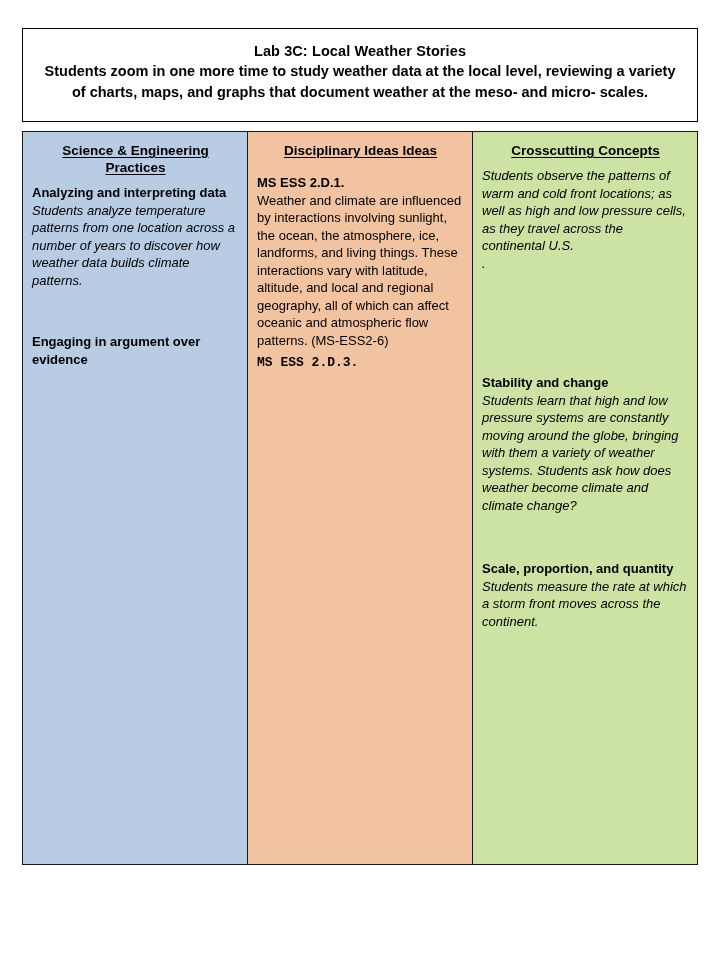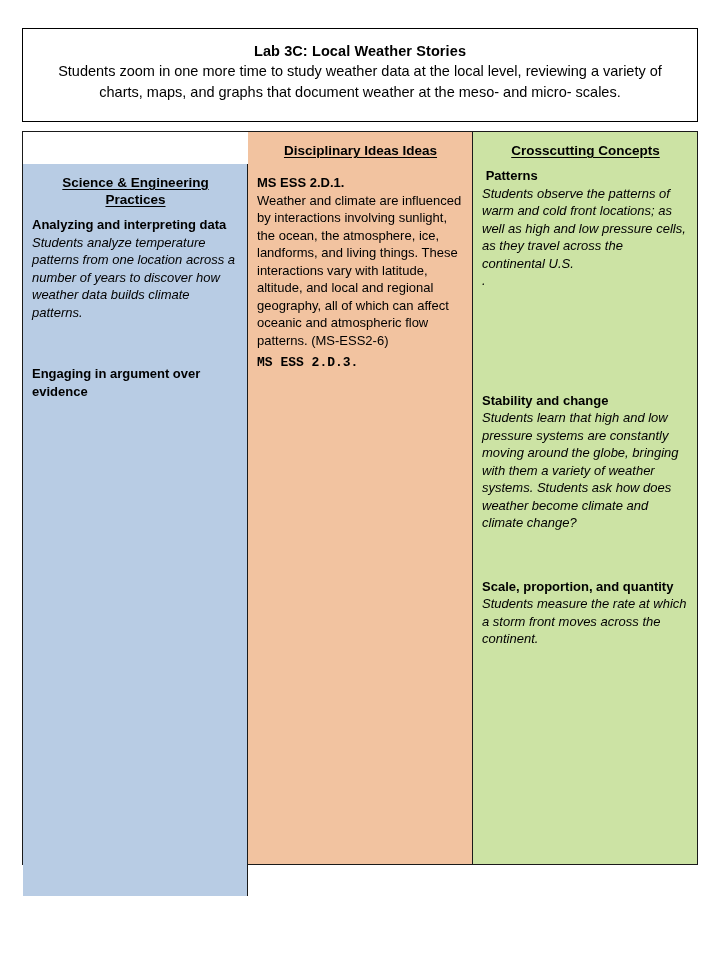--- a/index.html
+++ b/index.html
@@ -37,21 +37,21 @@
     text-align: center;
   }
   .title-main {
     font-size: 14.5px;
     font-weight: bold;
     line-height: 20px;
     letter-spacing: 0.1px;
   }
   .title-sub {
     font-size: 14.5px;
-    font-weight: normal;
+    font-weight: bold;
     line-height: 21px;
     padding: 0 4px;
   }
 
   
   .table {
     position: absolute;
     left: 22px;
     top: 131px;
     width: 676px;
@@ -64,21 +64,20 @@
   .col {
     box-sizing: border-box;
     height: 100%;
     padding: 10px 8px 8px 9px;
     overflow: hidden;
   }
   .col-practices {
     width: 225px;
     background: #b8cce4;
     border-right: 1.5px solid #1a1a1a;
-    margin-top: 32px;
   }
   .col-core {
     width: 225px;
     background: #f2c3a0;
     border-right: 1.5px solid #1a1a1a;
   }
   .col-crosscut {
     width: 224px;
     background: #cce3a4;
   }
@@ -160,21 +159,20 @@
         <div class="block-body">Weather and climate are influenced by interactions involving sunlight, the ocean, the atmosphere, ice, landforms, and living things. These interactions vary with latitude, altitude, and local and regional geography, all of which can affect oceanic and atmospheric flow patterns. (MS-ESS2-6)</div>
       </div>
       <div class="block block-b2 upright">
         <div class="block-heading">MS ESS 2.D.3.</div>
       </div>
     </div>
 
     <div class="col col-crosscut">
       <div class="col-header"><span>Crosscutting Concepts</span></div>
       <div class="block block-b0 italic">
-        <div class="block-heading"> Patterns</div>
         <div class="block-body">Students observe the patterns of warm and cold front locations; as well as high and low pressure cells, as they travel across the continental U.S.
 .</div>
       </div>
       <div class="block block-b2 italic">
         <div class="block-heading">Stability and change</div>
         <div class="block-body">Students learn that high and low pressure systems are constantly moving around the globe, bringing with them a variety of weather systems. Students ask how does weather become climate and climate change?</div>
       </div>
       <div class="block block-b1 italic">
         <div class="block-heading">Scale, proportion, and quantity</div>
         <div class="block-body">Students measure the rate at which a storm front moves across the continent.</div>

